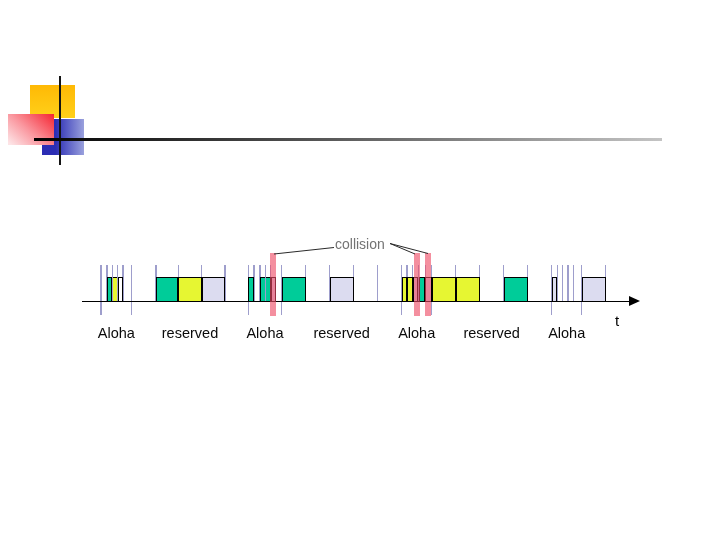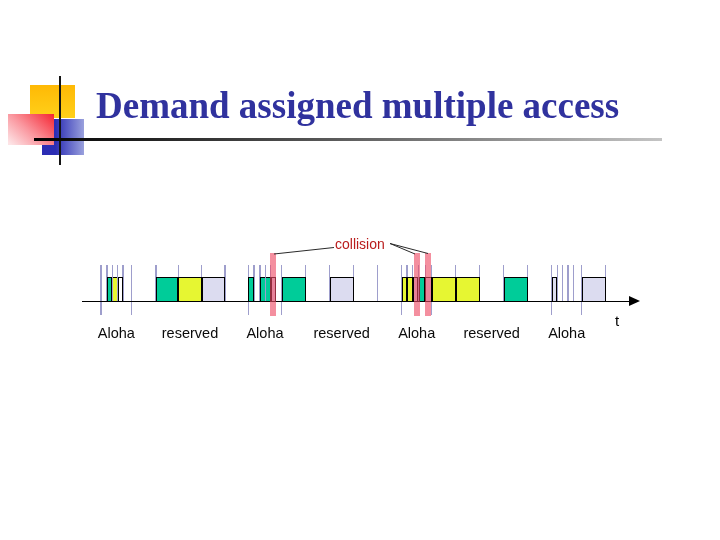--- a/index.html
+++ b/index.html
@@ -16,21 +16,21 @@
   .v-line{position:absolute;left:59px;top:76px;width:2px;height:89px;background:#141414;}
   .rule{position:absolute;left:34px;top:138px;width:628px;height:3px;
         background:linear-gradient(to right,#000 0%,#555 45%,#c4c4c4 100%);}
   .title{position:absolute;left:96px;top:84px;margin:0;white-space:nowrap;
          font-family:"Liberation Serif",serif;font-weight:700;font-size:37px;color:#30329e;}
 
   
   .axis{position:absolute;left:82px;top:300.5px;width:550px;height:1.5px;background:#000;z-index:30;}
   .arrow{position:absolute;left:629px;top:295.5px;width:0;height:0;z-index:30;
          border-left:11px solid #000;border-top:5.5px solid transparent;border-bottom:5.5px solid transparent;}
-  .collision{position:absolute;left:335px;top:236px;font-size:14px;color:#b91c1c;z-index:60;}
+  .collision{position:absolute;left:335px;top:236px;font-size:14px;color:#737373;z-index:60;}
   .t-label{position:absolute;left:615px;top:312px;font-size:15px;color:#000;}
   #connector-svg{position:absolute;left:0;top:0;width:720px;height:540px;z-index:50;pointer-events:none;}
 
   
   .tick{position:absolute;width:1.5px;z-index:10;}
   .tick.over{z-index:25;}
   .slot-box{position:absolute;box-sizing:border-box;border:1px solid #000;z-index:20;}
   .coll-bar{position:absolute;z-index:40;}
   .sec-label{position:absolute;top:325px;transform:translateX(-50%);font-size:14.5px;color:#0a0a0a;white-space:nowrap;}
 </style>
@@ -39,21 +39,20 @@
 
 <div class="slide">
 
   <div>
     <div class="sq-yellow"></div>
     <div class="sq-blue"></div>
     <div class="sq-pink"></div>
     <div class="v-line"></div>
   </div>
 
-  <h1 class="title">Demand assigned multiple access</h1>
   <div class="rule"></div>
 
   <div>
     <div id="layer-ticks">
         <div class="tick" style="left: 106.25px; top: 265px; height: 36.5px; background: rgb(158, 158, 204);"></div>
         <div class="tick" style="left: 111.55px; top: 265px; height: 36.5px; background: rgb(158, 158, 204);"></div>
         <div class="tick" style="left: 116.95px; top: 265px; height: 36.5px; background: rgb(158, 158, 204);"></div>
         <div class="tick" style="left: 122.25px; top: 265px; height: 36.5px; background: rgb(158, 158, 204);"></div>
         <div class="tick" style="left: 155.25px; top: 265px; height: 36.5px; background: rgb(158, 158, 204);"></div>
         <div class="tick" style="left: 177.55px; top: 265px; height: 36.5px; background: rgb(158, 158, 204);"></div>

